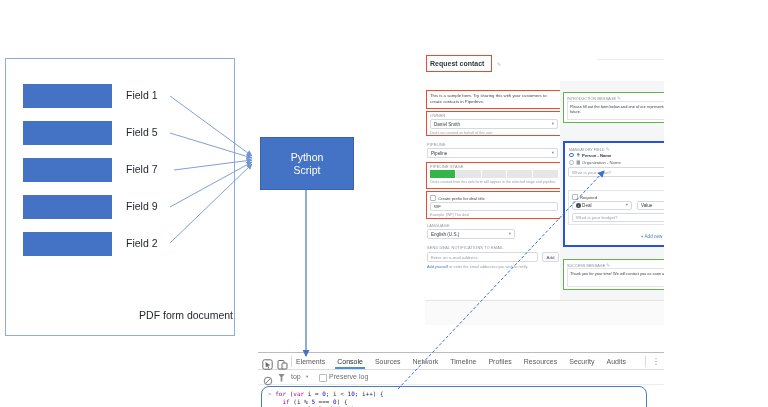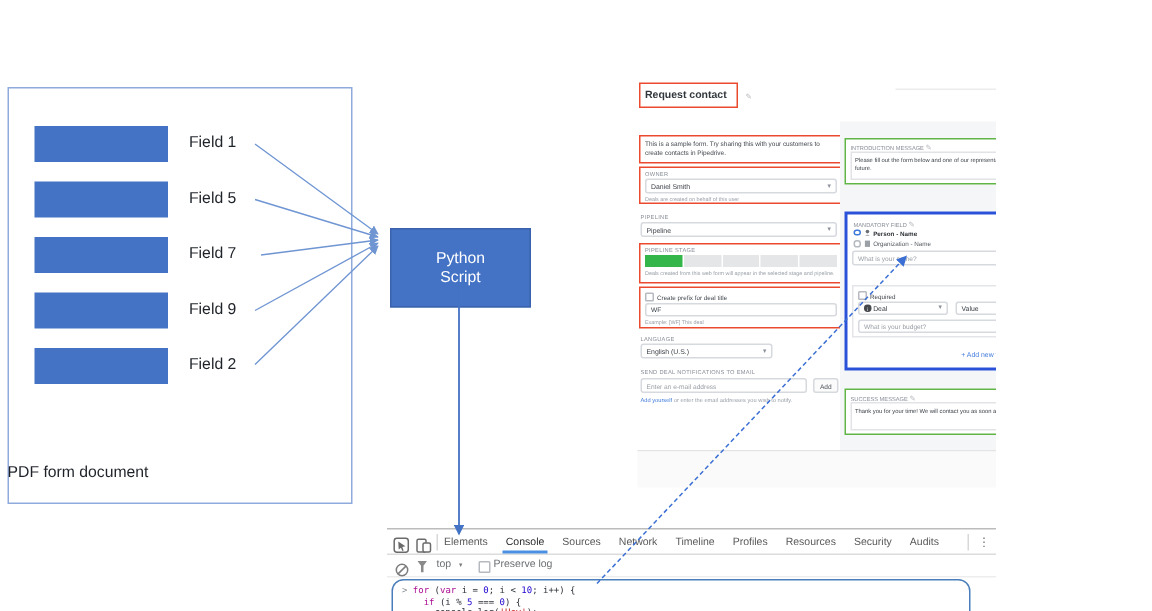--- a/index.html
+++ b/index.html
@@ -4,22 +4,22 @@
 <style>
   html,body{margin:0;padding:0;background:#ffffff;}
   #stage{position:relative;width:664px;height:407px;background:#fff;overflow:hidden;
          font-family:"Liberation Sans",sans-serif;color:#333;margin-top:35px;}
   .abs{position:absolute;}
 
   
   .pdf-box{left:5px;top:23px;width:228px;height:276px;border:1.5px solid #8faadc;background:#fff;}
   .field-bar{position:absolute;left:23px;width:89px;height:24px;background:#4472c4;}
   .field-label{position:absolute;left:126px;width:48px;font-size:10.5px;color:#1f2329;}
-  .pdf-caption{left:5px;top:274px;width:228px;text-align:left;font-size:10.5px;color:#1f2329;}
-  .py-box{left:260px;top:117px;width:92px;height:51px;background:#4472c4;border:1px solid #3a62ad;
+  .pdf-caption{left:5px;top:274px;width:228px;text-align:right;font-size:10.5px;color:#1f2329;}
+  .py-box{left:260px;top:102px;width:92px;height:51px;background:#4472c4;border:1px solid #3a62ad;
           color:#fff;font-size:10.5px;display:flex;align-items:center;justify-content:center;text-align:center;line-height:13px;}
 
   
   .form-title{left:426px;top:20px;width:66px;height:17px;border:1.5px solid #eb4a2e;background:#fff;
               font-size:7px;font-weight:bold;color:#32373d;display:flex;align-items:center;padding-left:3px;box-sizing:border-box;}
   .pencil{color:#b0b3b8;font-size:5px;}
   .seg-toggle{left:678px;top:29px;height:11px;display:flex;font-size:4px;color:#4c5158;}
   .seg{display:flex;align-items:center;padding:0 3px;border:1px solid #cfd2d6;box-sizing:border-box;white-space:nowrap;}
   .seg.active{background:#e9eaec;}
   .seg.plain{background:#fff;border-left:none;}

